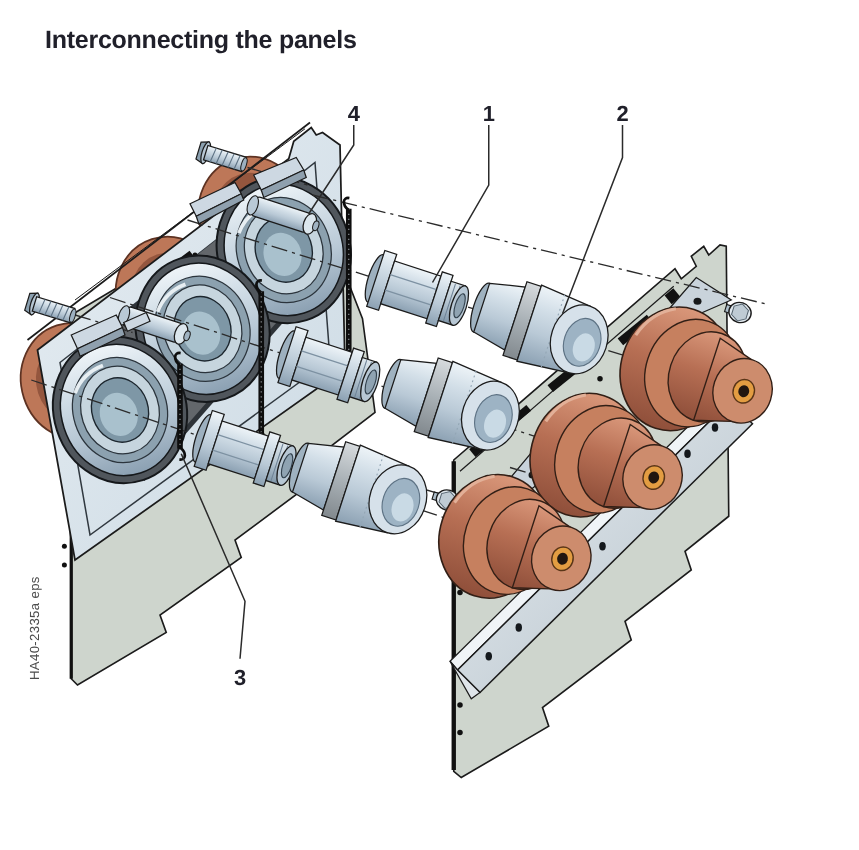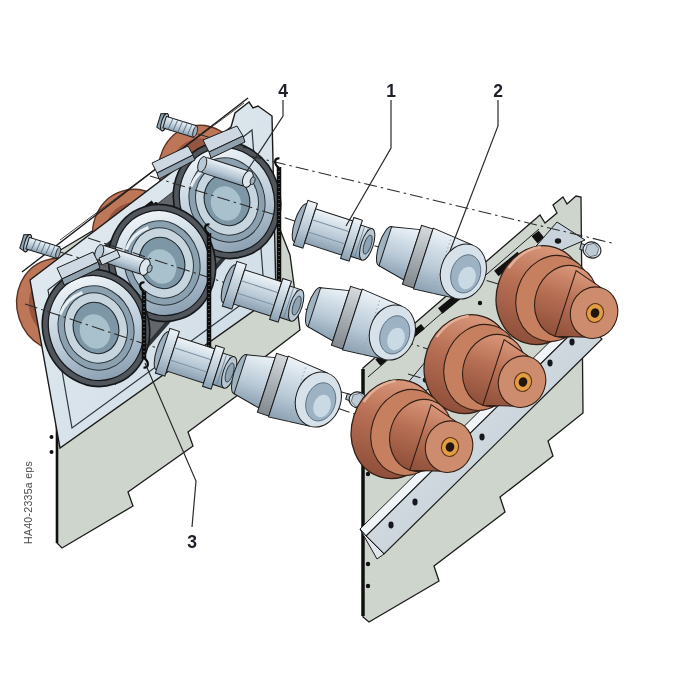--- a/index.html
+++ b/index.html
@@ -21,20 +21,21 @@
   .ld { fill:none; stroke:#2b2b2b; stroke-width:1.2; }
   .callout-num {
     font-family:"Liberation Sans", sans-serif; font-size:17.5px; font-weight:700;
     fill:#20202a; text-anchor:middle;
   }
 </style>
 </head>
 <body>
 
 <div class="canvas">
+  <h1 class="title">Interconnecting the panels</h1>
   <div class="fig-code">HA40-2335a eps</div>
 
   <svg width="687" height="680" viewBox="0 0 687 680">
     <defs>
       <linearGradient id="gmV" x1="0" y1="0" x2="0" y2="1">
         <stop offset="0" stop-color="#eef4f8"></stop>
           <stop offset="0.28" stop-color="#d3dfe8"></stop>
         <stop offset="0.6" stop-color="#b9c9d6"></stop>
           <stop offset="1" stop-color="#8ba0b2"></stop>
       </linearGradient>

